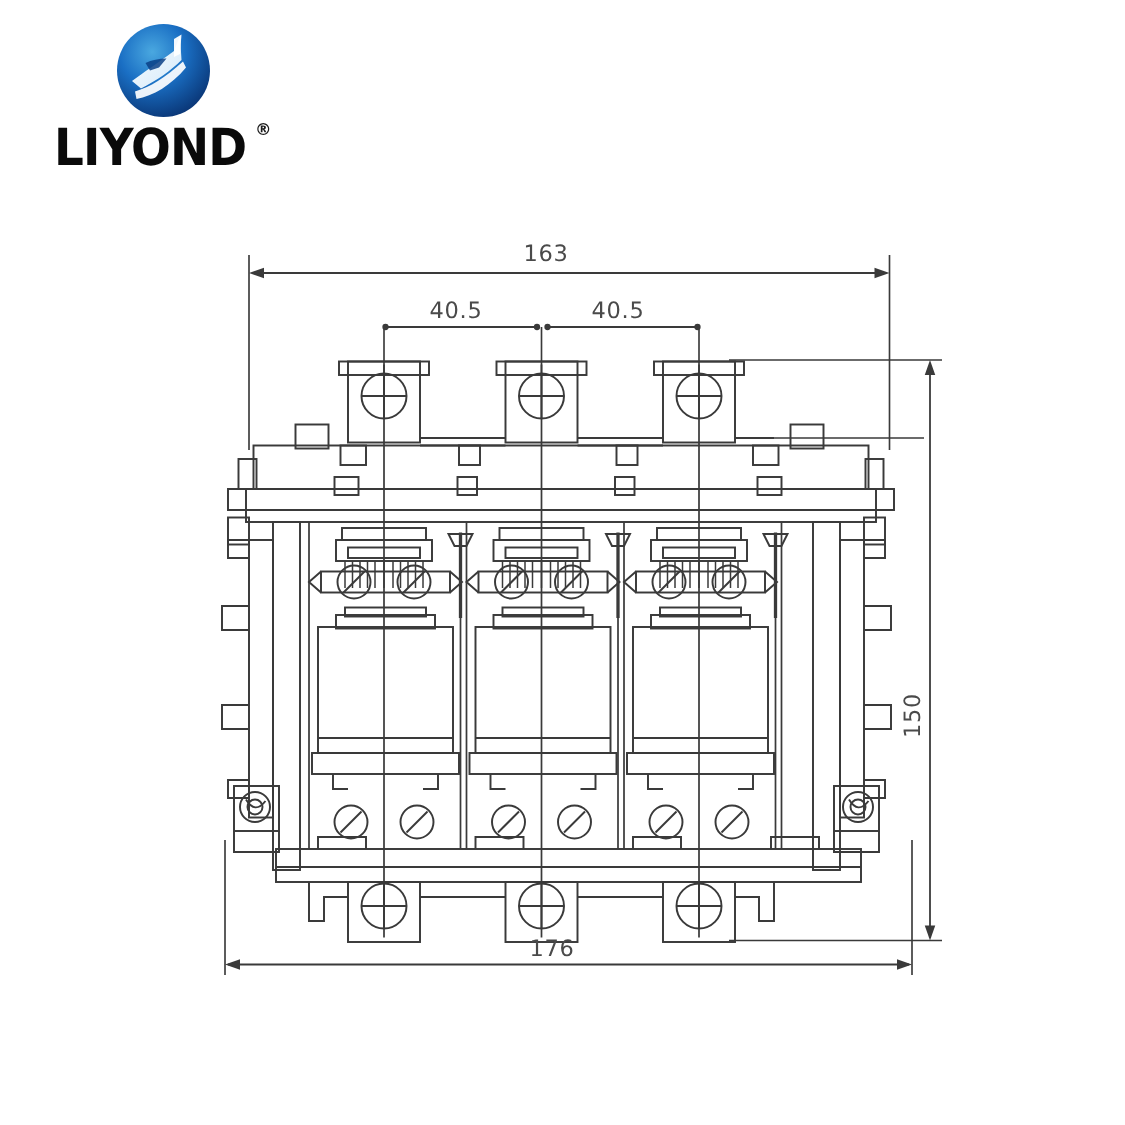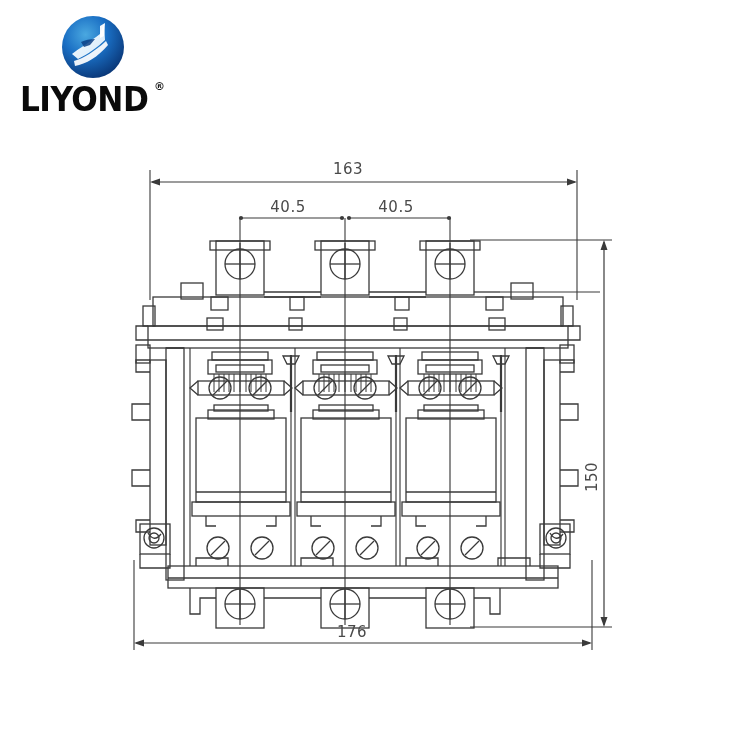--- a/index.html
+++ b/index.html
@@ -3,21 +3,21 @@
 <meta charset="utf-8">
 <style>
   html,body{margin:0;padding:0;}
   body{
     width:750px;height:750px;
     background:#ffffff;
     font-family:"DejaVu Sans", sans-serif;
     overflow:hidden;
     position:relative;
   }
-  #stage{position:absolute;left:0;top:0;width:702px;height:750px;padding-left:32px;}
+  #stage{position:absolute;left:16px;top:0;width:702px;height:750px;padding-left:32px;}
 
   
   .logo-wrap{position:absolute;left:12px;top:14px;width:170px;height:100px;}
   .logo-mark{position:absolute;left:48px;top:0px;width:66px;height:66px;}
   .logo-text{
     position:absolute;left:8px;top:68px;
     font-family:"DejaVu Sans", sans-serif;
     font-weight:bold;
     font-size:34px;
     letter-spacing:-0.5px;

